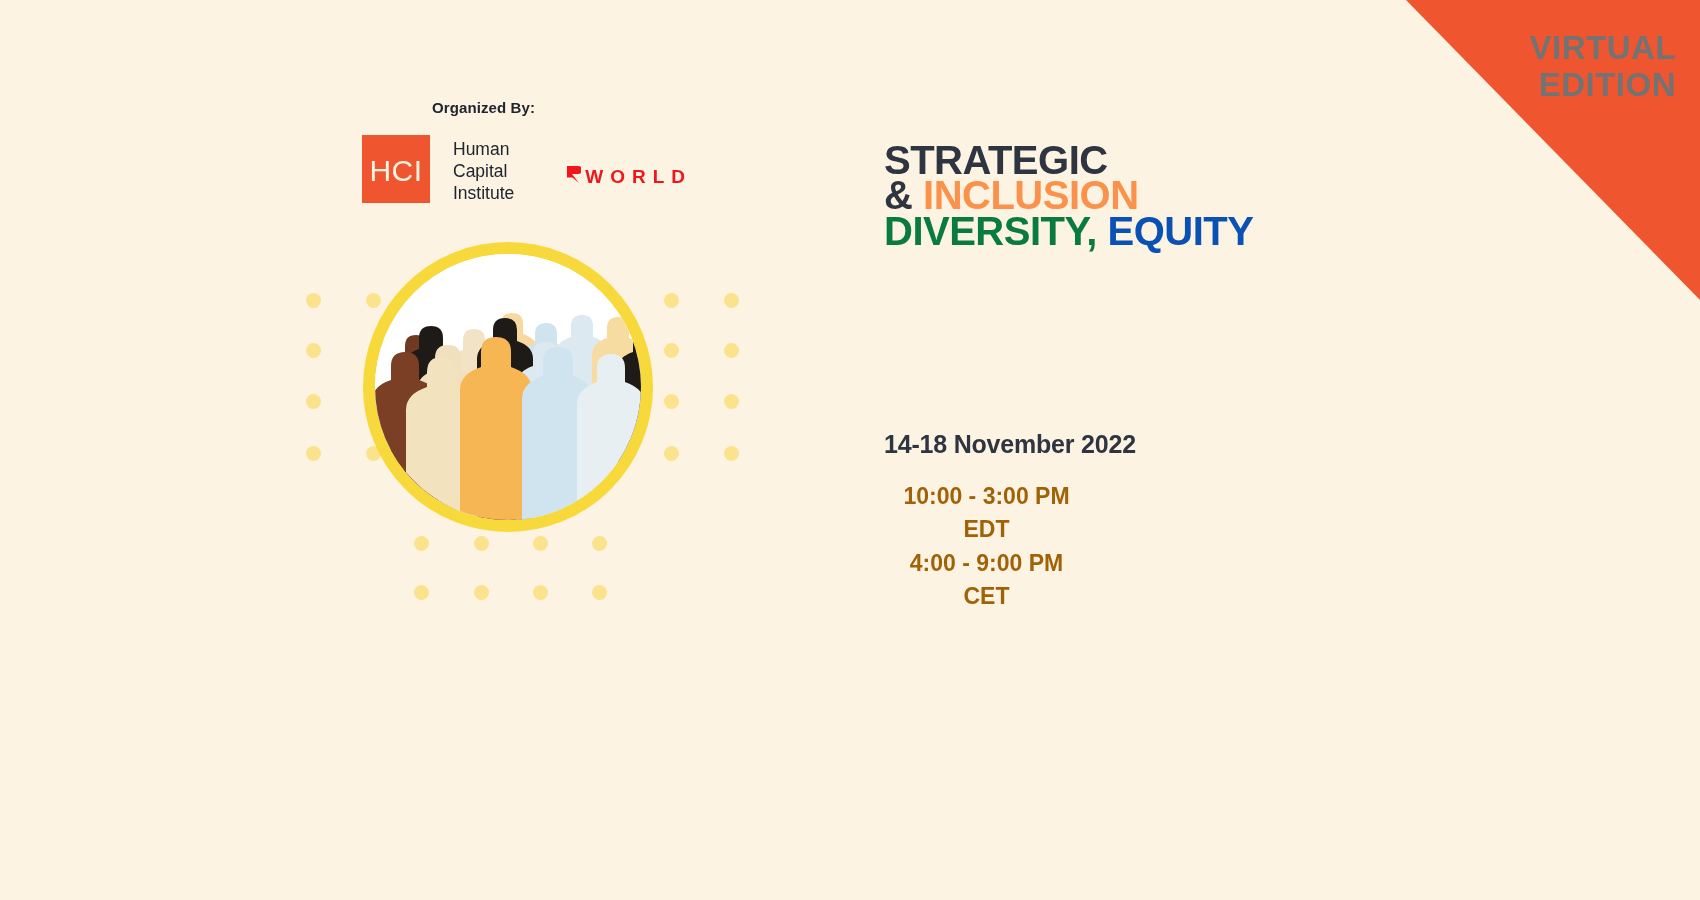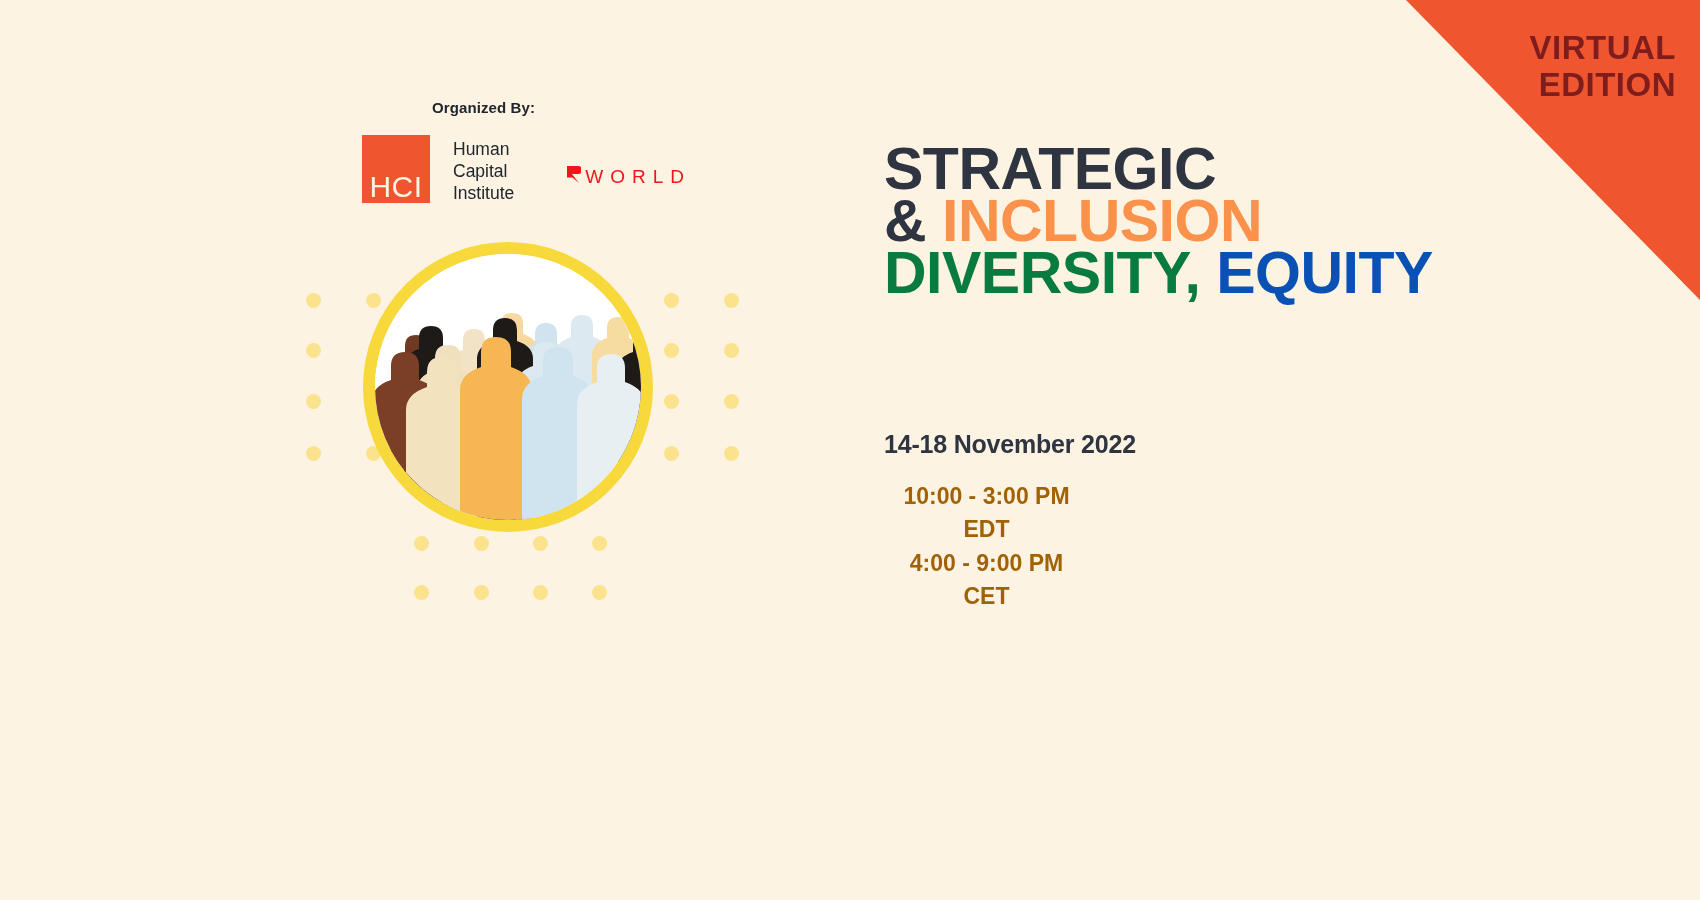--- a/index.html
+++ b/index.html
@@ -15,51 +15,51 @@
   #corner-ribbon {
     position:absolute; top:0; right:0;
     width:390px; height:300px;
     pointer-events:none;
   }
   #corner-ribbon svg { display:block; width:100%; height:100%; }
   #corner-text {
     position:absolute; top:30px; right:24px;
     text-align:right;
     font-size:33px; font-weight:bold; letter-spacing:0.5px;
-    line-height:1.12; color:#7f1d1d;
+    line-height:1.12; color:#737373;
   }
 
   
   #left-col { position:absolute; left:0; top:0; width:860px; height:648px; }
 
   #organized-by {
     position:absolute; left:432px; top:99px;
     font-size:15px; font-weight:bold; color:#20262E; letter-spacing:.1px;
   }
 
   #logos { position:absolute; left:362px; top:135px; display:flex; align-items:flex-start; }
 
   #hci-logo { display:flex; align-items:stretch; }
   #hci-mark {
     width:68px; height:68px; background:#EF5630;
     display:flex; align-items:flex-end; justify-content:center;
   }
   #hci-mark span {
     color:#FDF3E3; font-size:30px; font-weight:400;
-    letter-spacing:.5px; line-height:1; padding-bottom:1px;
+    letter-spacing:.5px; line-height:1; padding-bottom:17px;
   }
   #hci-words {
     margin-left:23px; font-size:17.5px; line-height:1.26;
     color:#20262E; font-weight:400; padding-top:3px;
   }
 
   #pworld-logo {
     margin-left:52px; align-self:center; margin-top:14px;
     display:flex; align-items:center; color:#F0161B;
-    font-size:19px; font-weight:normal; letter-spacing:7px;
+    font-size:19px; font-weight:bold; letter-spacing:7px;
   }
   #pworld-p { display:inline-block; margin-right:4px; }
 
   
   #circle-graphic {
     position:absolute; left:363px; top:242px;
     width:290px; height:290px; border-radius:50%;
     border:12px solid #F7D93B; background:#ffffff; overflow:hidden;
   }
   #circle-inner { position:absolute; inset:0; }
@@ -69,21 +69,21 @@
   .dot {
     position:absolute; width:15px; height:15px;
     border-radius:50%; background:#FBE28C;
   }
 
   
   #right-col { position:absolute; left:884px; top:0; width:700px; }
 
   #headline {
     position:absolute; left:0; top:143px;
-    font-size:59px; font-weight:bold; line-height:0.885;
+    font-size:40px; font-weight:bold; line-height:0.885;
     letter-spacing:-0.5px; color:#2E3440; white-space:nowrap;
   }
   #headline .ln { display:block; }
   .c-dark { color:#2E3440; }
   .c-green { color:#0A7B3E; }
   .c-blue  { color:#0A51B5; }
   .c-orange{ color:#FB924B; }
 
   #event-date {
     position:absolute; left:884px; top:430px;

